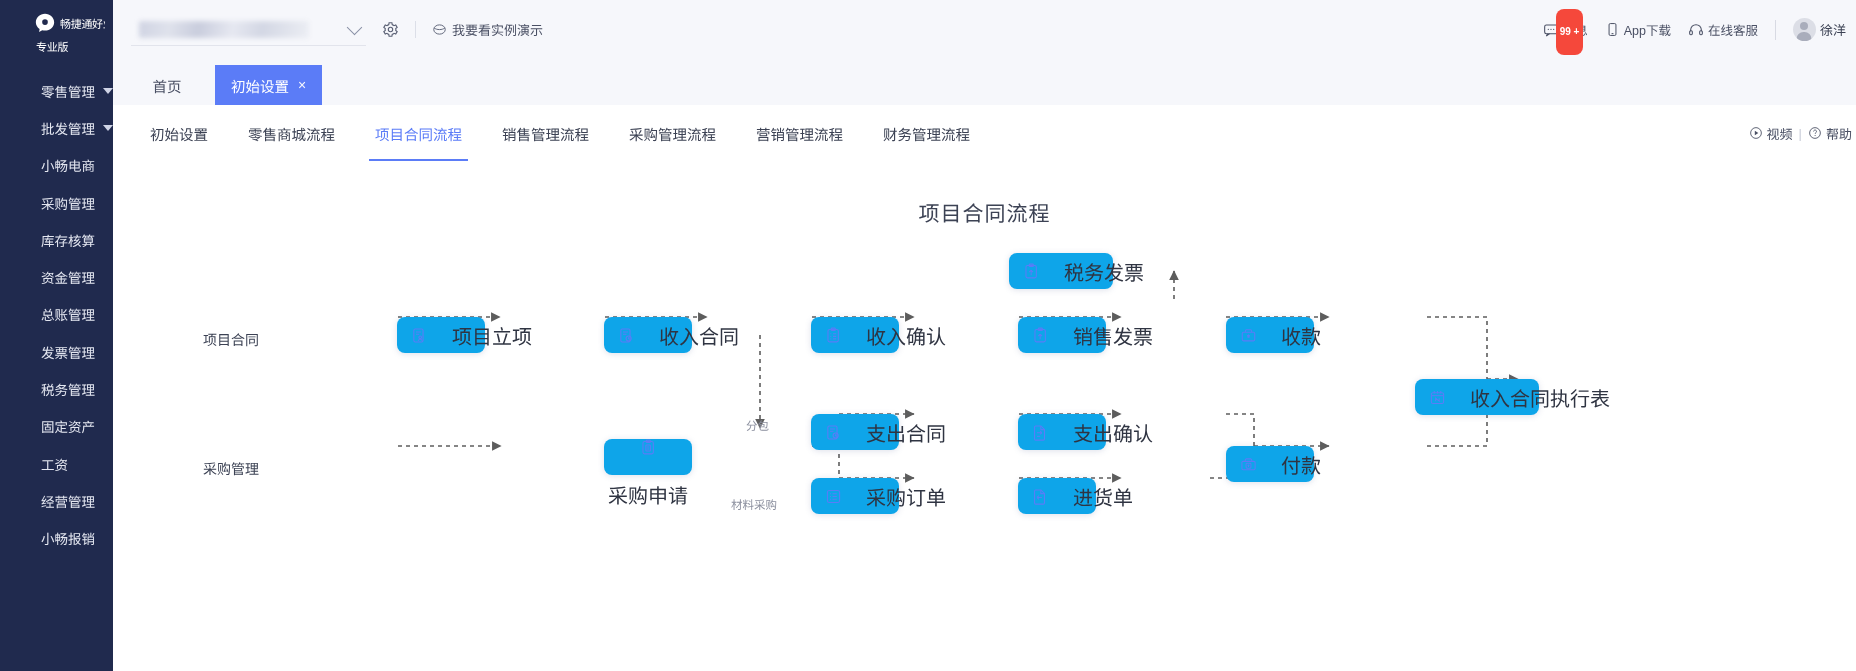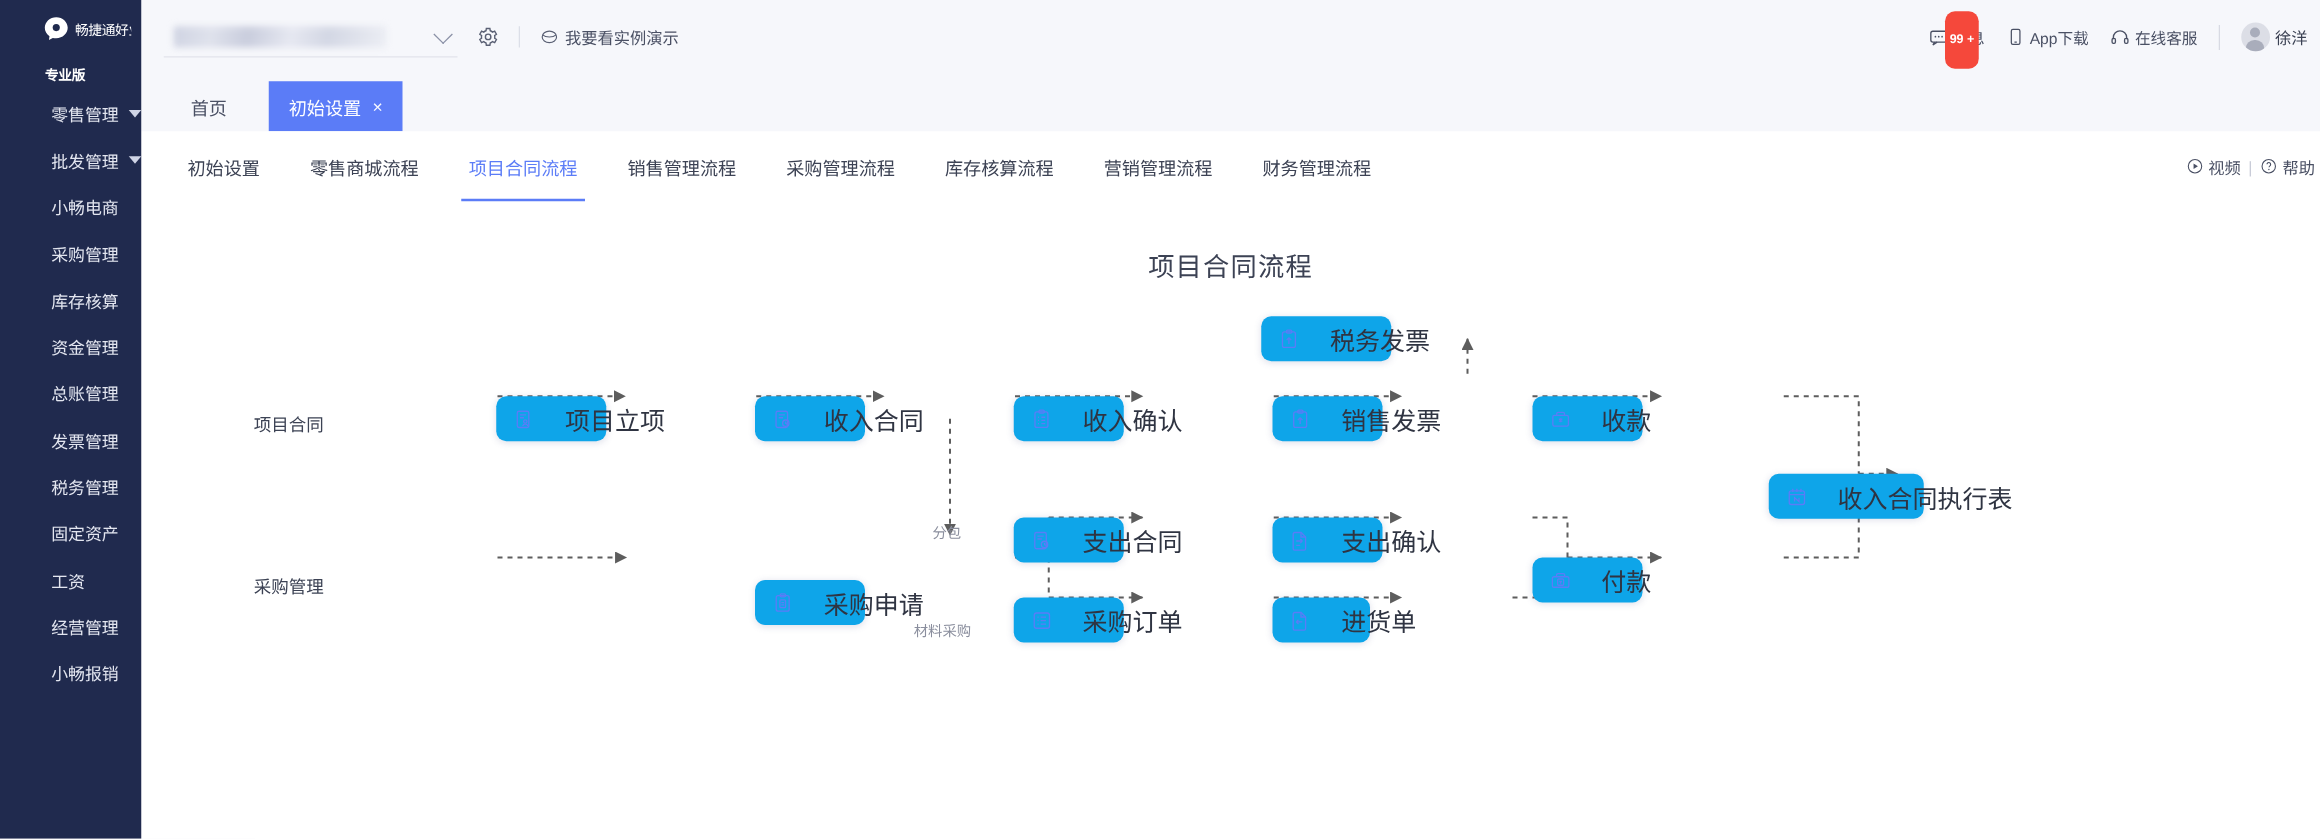--- a/index.html
+++ b/index.html
@@ -27,23 +27,22 @@
     padding: 12px 8px 6px 10px;
     position: relative;
   }
   .brand-row { display: flex; align-items: center; gap: 4px; }
   .brand-logo { width: 22px; height: 22px; flex: 0 0 22px; }
   .brand-name {
     font-size: 11px; color: #ffffff; letter-spacing: -0.3px;
     white-space: nowrap; overflow: hidden;
   }
   .brand-badge {
-    font-size: 11px; color: #ffffff; margin-top: 17px; padding-left: 2px;
+    font-size: 11px; color: #ffffff; margin-top: 4px; padding-left: 2px;
     letter-spacing: -0.3px;
-    font-weight: bold;
   }
   .side-menu { padding-top: 4px; }
   .side-item {
     height: 37.3px;
     display: flex; align-items: center; gap: 5px;
     padding-left: 17px;
     color: #e3e6f0; font-size: 13.5px;
     white-space: nowrap; cursor: pointer;
   }
   .caret {
@@ -334,23 +333,20 @@
           <div class="stab active">
             <span>项目合同流程</span>
           </div>
           <div class="stab">
             <span>销售管理流程</span>
           </div>
           <div class="stab">
             <span>采购管理流程</span>
           </div>
           <div class="stab">
-            <span>库存核算流程</span>
-          </div>
-          <div class="stab">
             <span>营销管理流程</span>
           </div>
           <div class="stab">
             <span>财务管理流程</span>
           </div>
           <div class="subtabs-right">
           <span class="sr-item">
             <svg viewBox="0 0 24 24" width="14" height="14" fill="none" stroke="#4a5064" stroke-width="1.5">
               <circle cx="12" cy="12" r="9.2"></circle>
               <path d="M10 8.3l6 3.7-6 3.7z" fill="#4a5064" stroke="none"></path>
@@ -501,21 +497,21 @@
           </div>
           <div class="node" style="left: 1113px; top: 213px; width: 88px;">
             <svg viewBox="0 0 24 24" width="17" height="17">
               <path d="M4.4 7.6h15.2a1.7 1.7 0 011.7 1.7v8.5a1.7 1.7 0 01-1.7 1.7H4.4a1.7 1.7 0 01-1.7-1.7V9.3a1.7 1.7 0 011.7-1.7z" fill="none" stroke="#5b7cf7" stroke-width="1.5"></path>
               <path d="M7.4 7.6V5.8a1.7 1.7 0 011.7-1.7h5.8a1.7 1.7 0 011.7 1.7v1.8" fill="none" stroke="#5b7cf7" stroke-width="1.5"></path>
               <rect x="8.6" y="10.2" width="6.8" height="7" rx="1.2" fill="none" stroke="#5b7cf7" stroke-width="1.5"></rect>
               <path d="M12 12.1v3.4M10.5 13h3" fill="none" stroke="#5b7cf7" stroke-width="1.5"></path>
             </svg>
             <span>付款</span>
           </div>
-          <div class="node" style="left: 491px; top: 231px; width: 88px;">
+          <div class="node" style="left: 491px; top: 206px; width: 88px; flex-direction: column;">
             <svg viewBox="0 0 24 24" width="17" height="17">
               <rect x="4.2" y="3.6" width="14.6" height="17.4" rx="2.2" fill="none" stroke="#5b7cf7" stroke-width="1.5"></rect>
               <rect x="8.7" y="1.6" width="6" height="3.4" rx="1.2" fill="none" stroke="#5b7cf7" stroke-width="1.5"></rect>
               <rect x="8.3" y="8.4" width="6.4" height="8.6" rx="1" fill="none" stroke="#5b7cf7" stroke-width="1.5"></rect>
               <path d="M10 11.4h3M10 14h3" fill="none" stroke="#5b7cf7" stroke-width="1.5"></path>
             </svg>
             <span>采购申请</span>
           </div>
           <div class="node" style="left: 698px; top: 245px; width: 88px;">
             <svg viewBox="0 0 24 24" width="17" height="17">

